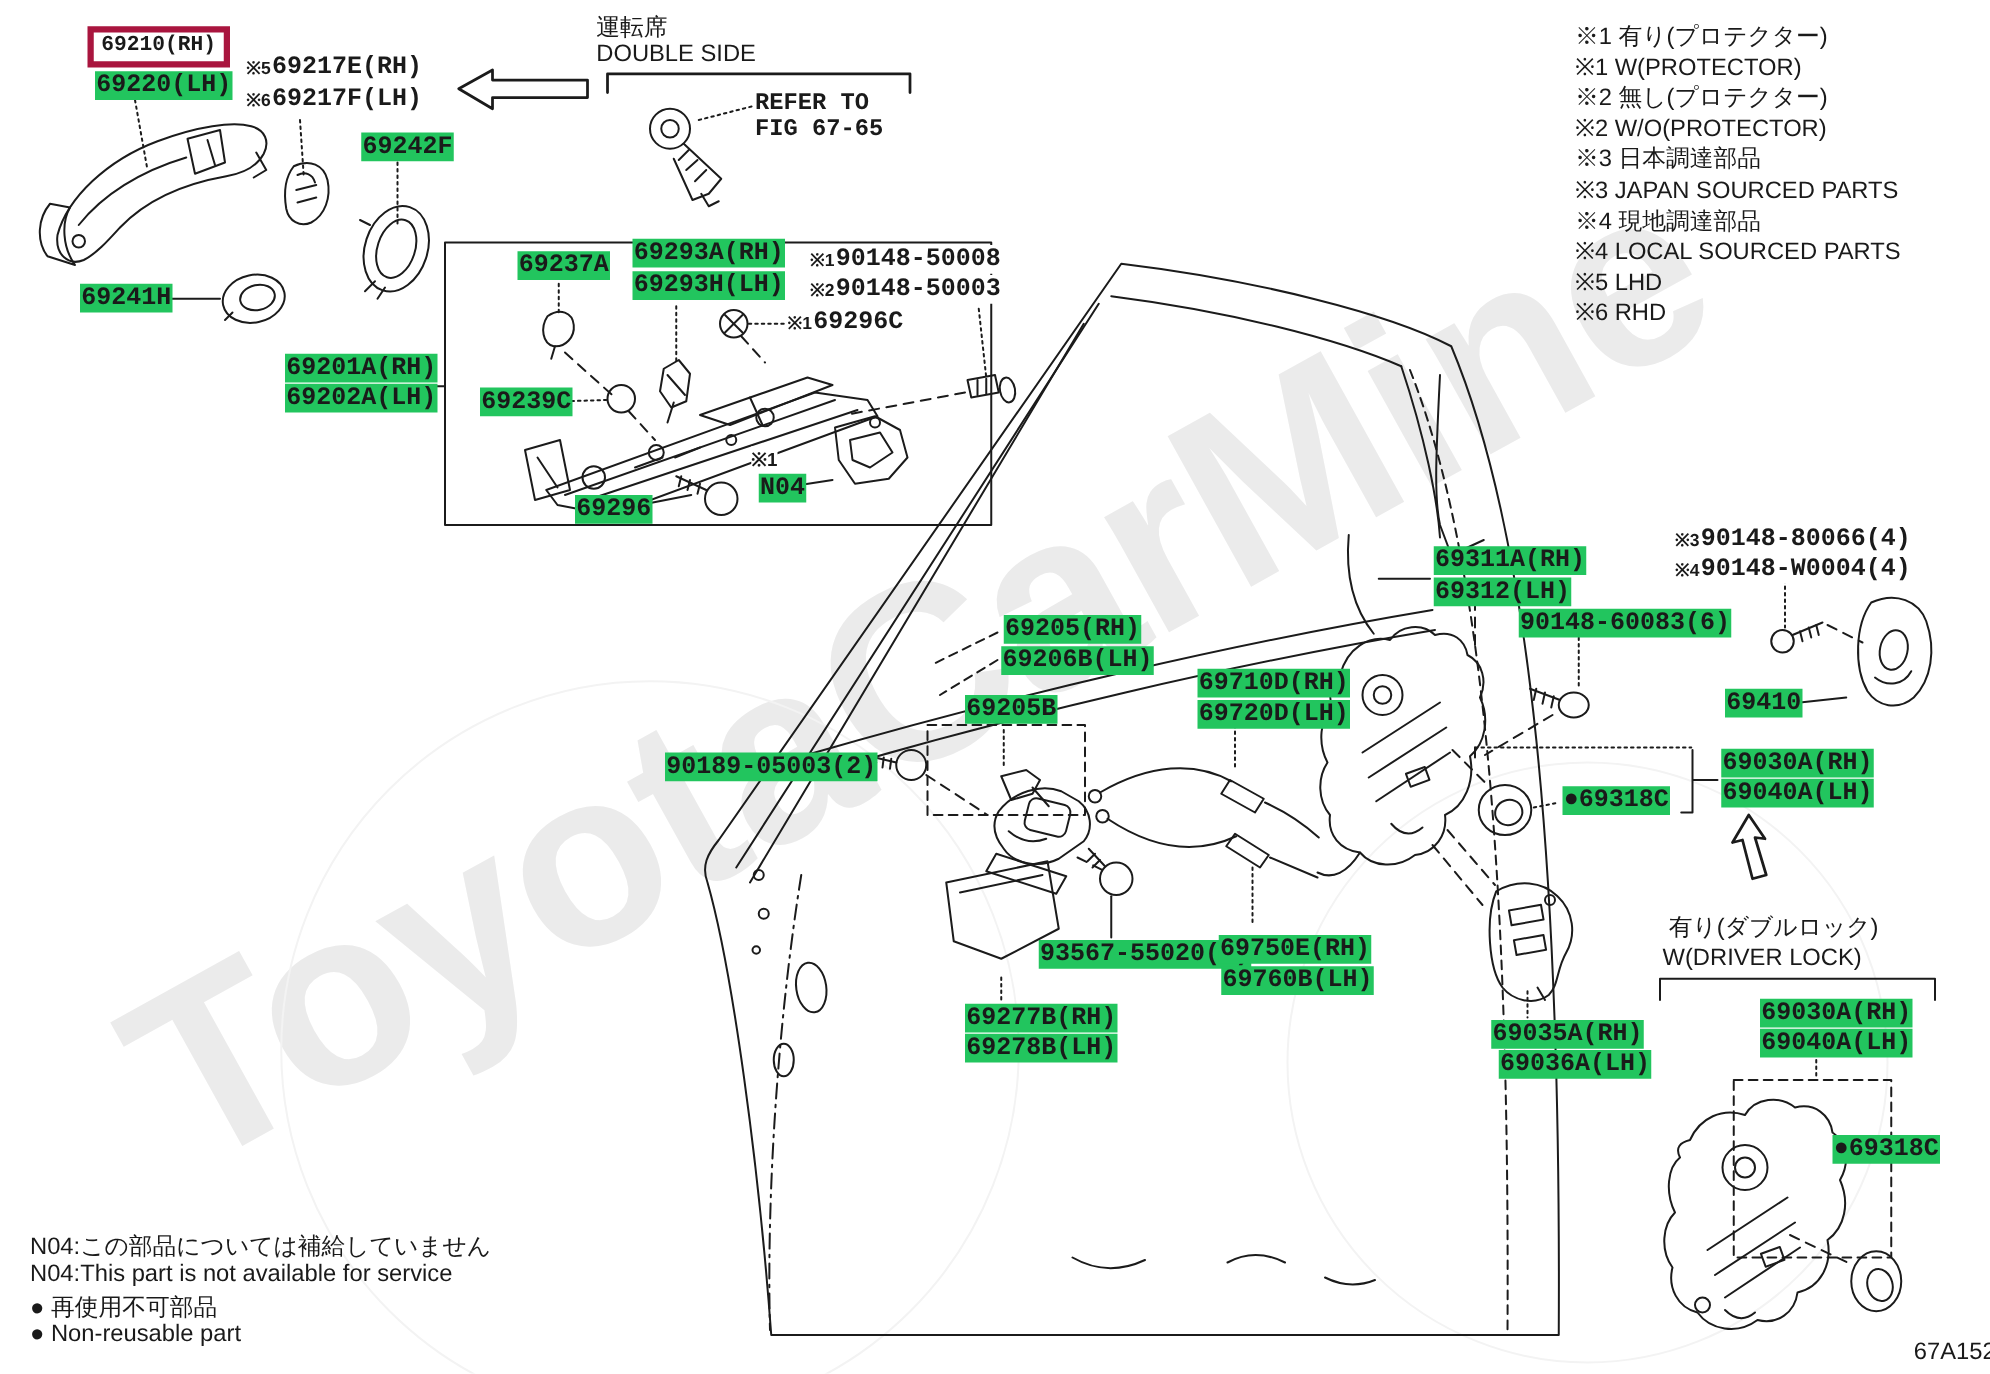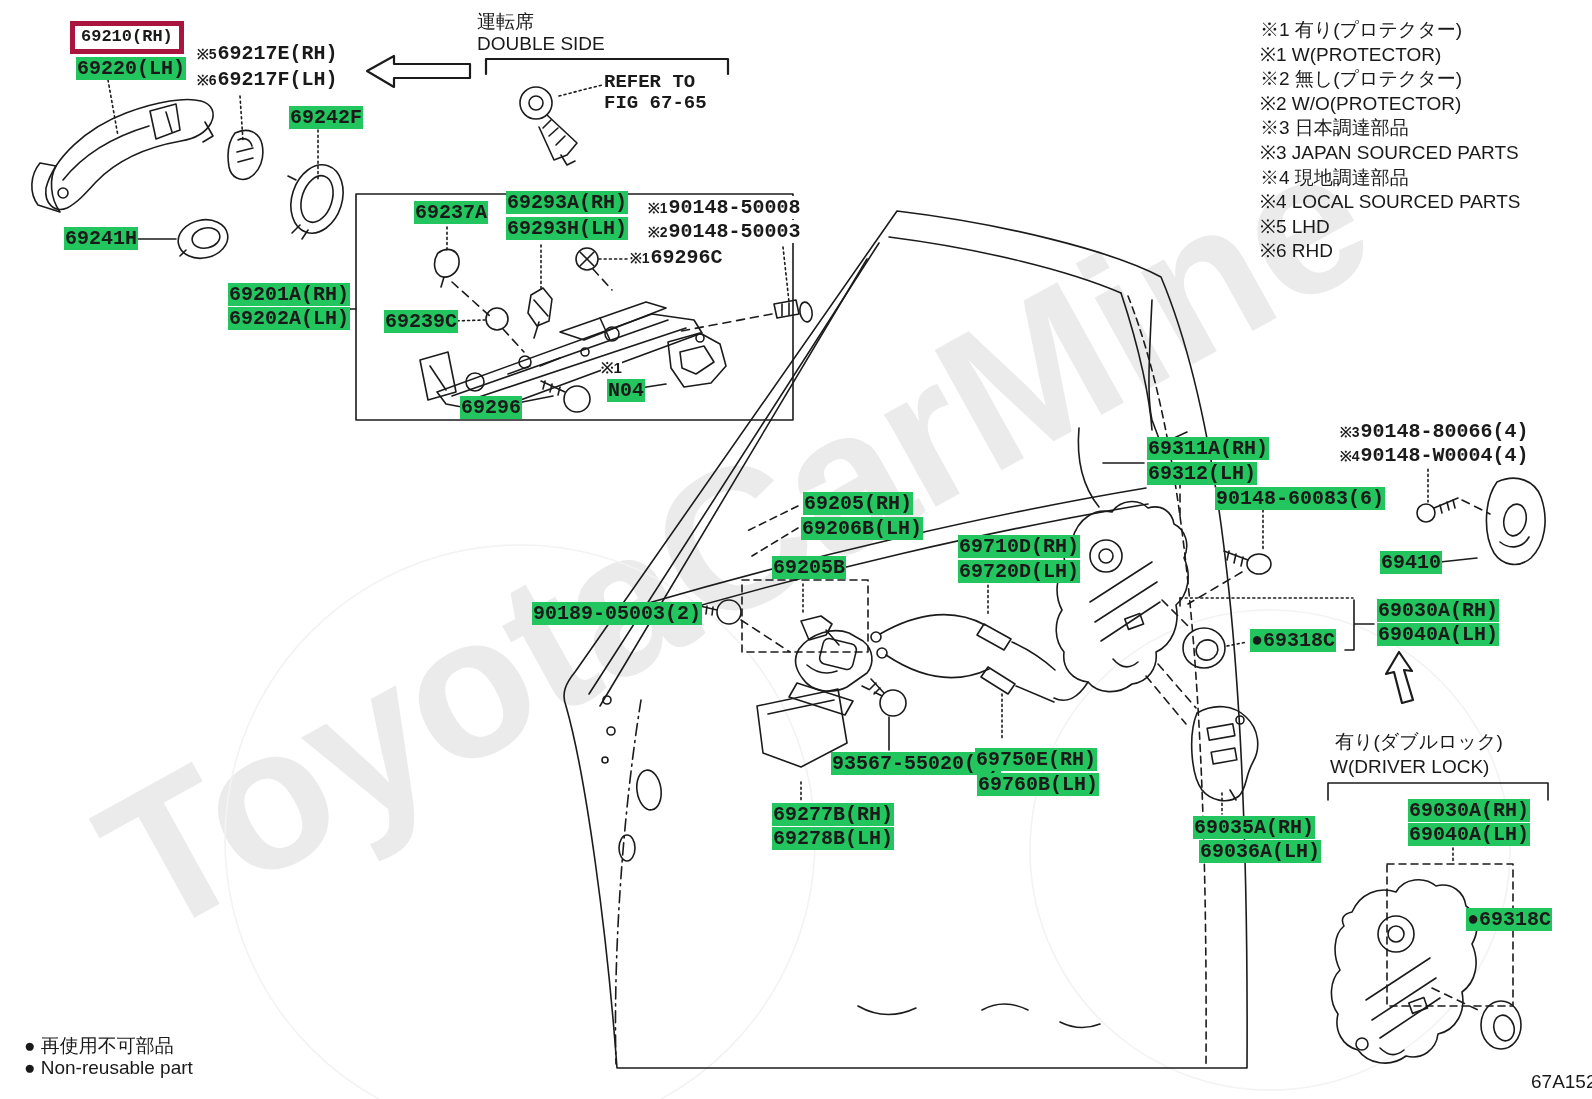--- a/index.html
+++ b/index.html
@@ -398,17 +398,19 @@
 
   <div class="pn" style="left:1193px;top:816px">69035A(RH)</div>
   <div class="pn" style="left:1199px;top:840px">69036A(LH)</div>
 
   <div class="txt" style="left:1335px;top:729px">有り(ダブルロック)</div>
   <div class="txt" style="left:1330px;top:756px">W(DRIVER LOCK)</div>
   <div class="pn" style="left:1408px;top:799px">69030A(RH)</div>
   <div class="pn" style="left:1408px;top:823px">69040A(LH)</div>
   <div class="pn" style="left:1466px;top:908px">●69318C</div>
 
+  <div class="txt" style="left:24px;top:984px">N04:この部品については補給していません</div>
+  <div class="txt" style="left:24px;top:1009px">N04:This part is not available for service</div>
   <div class="txt" style="left:24px;top:1033px">● 再使用不可部品</div>
   <div class="txt" style="left:24px;top:1057px">● Non-reusable part</div>
 
   <div class="code">67A152C</div>
 </div>
 
 </body></html>

